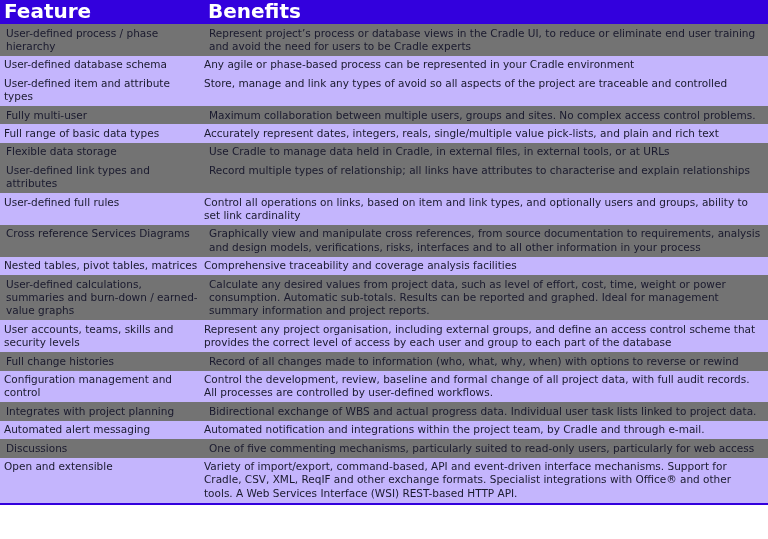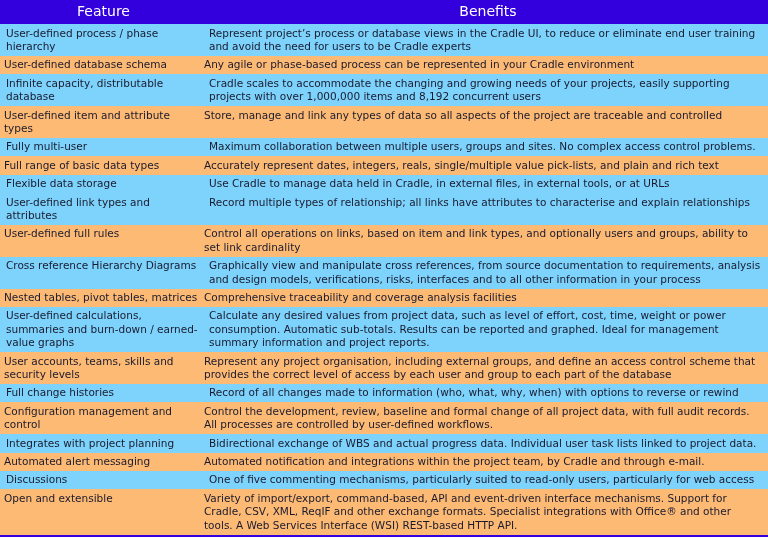--- a/index.html
+++ b/index.html
@@ -17,42 +17,42 @@
     width: 768px;
     border-collapse: collapse;
     table-layout: fixed;
   }
   #feature-benefit-table col.col-feature { width: 203px; }
   #feature-benefit-table col.col-benefit { width: 565px; }
 
   thead th {
     background: #3300dd;
     color: #ffffff;
-    font-size: 14px;
-    font-weight: normal;
-    text-align: center;
+    font-size: 20px;
+    font-weight: bold;
+    text-align: left;
     padding: 3px 0 4px 4px;
     line-height: 17px;
     vertical-align: bottom;
     letter-spacing: 0px;
   }
   thead th.benefits-head { padding-left: 5px; }
 
   tbody td {
     font-size: 10.5px;
     line-height: 13.4px;
     color: #1a1a2e;
     vertical-align: top;
     padding: 2.5px 4px 2.5px 4px;
   }
   tbody td.feature-cell { padding-left: 4px; padding-right: 1px; }
   tbody td.benefit-cell { padding-left: 1px; padding-right: 6px; }
 
-  tbody tr.stripe-cyan td { background: #7dd3fc; padding-left: 6px; }
-  tbody tr.stripe-white td { background: #fdba74; }
+  tbody tr.stripe-cyan td { background: #737373; padding-left: 6px; }
+  tbody tr.stripe-white td { background: #c4b5fd; }
 
   tbody tr:last-child td {
     border-bottom: 2px solid #3300dd;
   }
 </style>
 </head>
 <body>
 
 <table id="feature-benefit-table">
   <colgroup>
@@ -67,27 +67,23 @@
   </thead>
   <tbody id="table-body">
       <tr class="stripe-cyan">
         <td class="feature-cell">User-defined process / phase hierarchy</td>
         <td class="benefit-cell">Represent project’s process or database views in the Cradle UI, to reduce or eliminate end user training and avoid the need for users to be Cradle experts</td>
       </tr>
       <tr class="stripe-white">
         <td class="feature-cell">User-defined database schema</td>
         <td class="benefit-cell">Any agile or phase-based process can be represented in your Cradle environment</td>
       </tr>
-      <tr class="stripe-cyan">
-        <td class="feature-cell">Infinite capacity, distributable database</td>
-        <td class="benefit-cell">Cradle scales to accommodate the changing and growing needs of your projects, easily supporting projects with over 1,000,000 items and 8,192 concurrent users</td>
-      </tr>
       <tr class="stripe-white">
         <td class="feature-cell">User-defined item and attribute types</td>
-        <td class="benefit-cell">Store, manage and link any types of data so all aspects of the project are traceable and controlled</td>
+        <td class="benefit-cell">Store, manage and link any types of avoid so all aspects of the project are traceable and controlled</td>
       </tr>
       <tr class="stripe-cyan">
         <td class="feature-cell">Fully multi-user</td>
         <td class="benefit-cell">Maximum collaboration between multiple users, groups and sites. No complex access control problems.</td>
       </tr>
       <tr class="stripe-white">
         <td class="feature-cell">Full range of basic data types</td>
         <td class="benefit-cell">Accurately represent dates, integers, reals, single/multiple value pick-lists, and plain and rich text</td>
       </tr>
       <tr class="stripe-cyan">
@@ -96,21 +92,21 @@
       </tr>
       <tr class="stripe-cyan">
         <td class="feature-cell">User-defined link types and attributes</td>
         <td class="benefit-cell">Record multiple types of relationship; all links have attributes to characterise and explain relationships</td>
       </tr>
       <tr class="stripe-white">
         <td class="feature-cell">User-defined full rules</td>
         <td class="benefit-cell">Control all operations on links, based on item and link types, and optionally users and groups, ability to set link cardinality</td>
       </tr>
       <tr class="stripe-cyan">
-        <td class="feature-cell">Cross reference Hierarchy Diagrams</td>
+        <td class="feature-cell">Cross reference Services Diagrams</td>
         <td class="benefit-cell">Graphically view and manipulate cross references, from source documentation to requirements, analysis and design models, verifications, risks, interfaces and to all other information in your process</td>
       </tr>
       <tr class="stripe-white">
         <td class="feature-cell">Nested tables, pivot tables, matrices</td>
         <td class="benefit-cell">Comprehensive traceability and coverage analysis facilities</td>
       </tr>
       <tr class="stripe-cyan">
         <td class="feature-cell">User-defined calculations, summaries and burn-down / earned-value graphs</td>
         <td class="benefit-cell">Calculate any desired values from project data, such as level of effort, cost, time, weight or power consumption. Automatic sub-totals. Results can be reported and graphed. Ideal for management summary information and project reports.</td>
       </tr>

